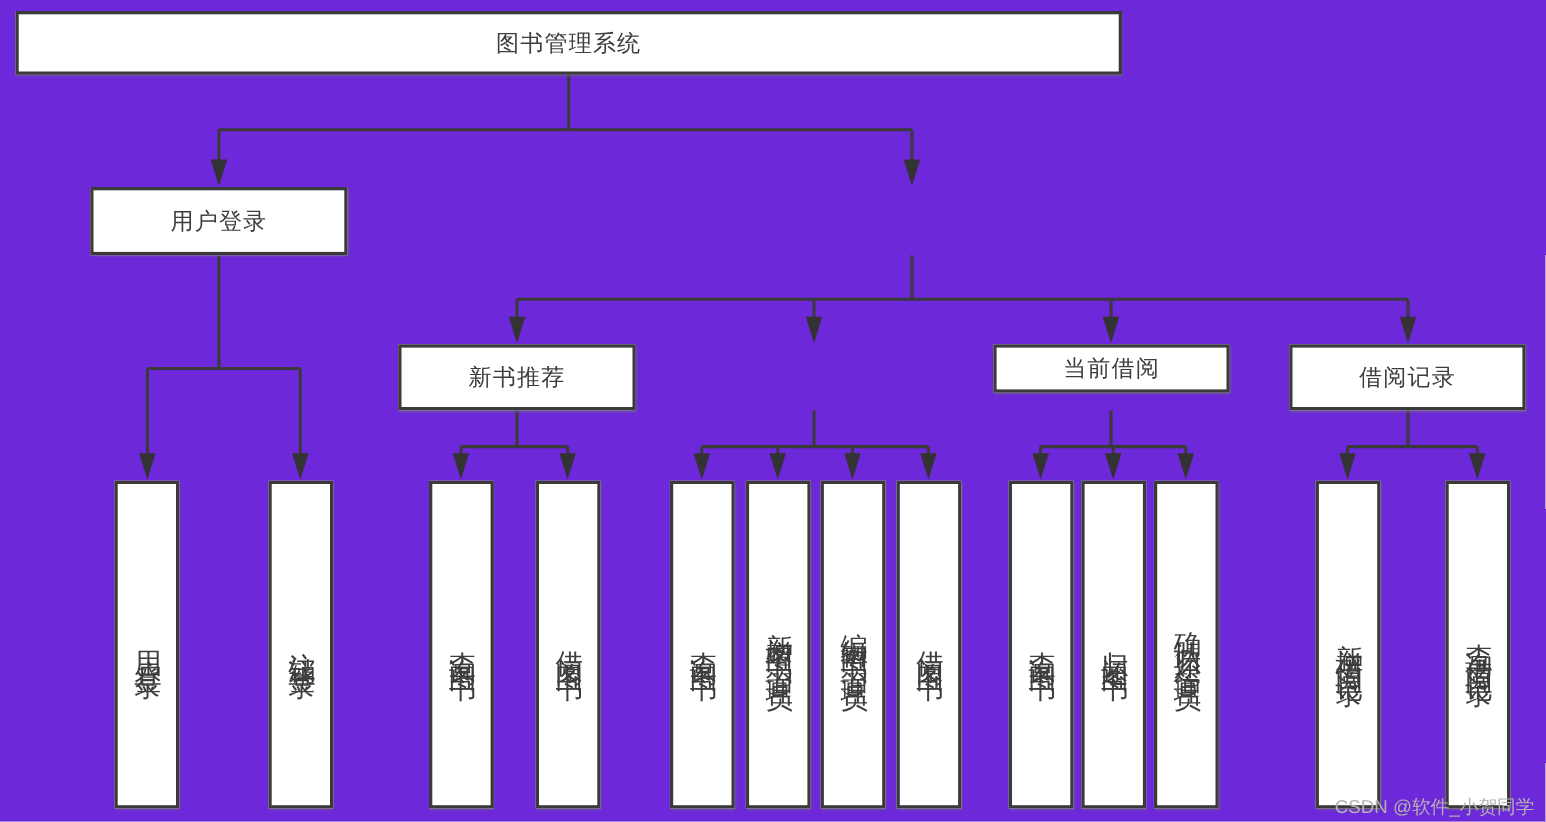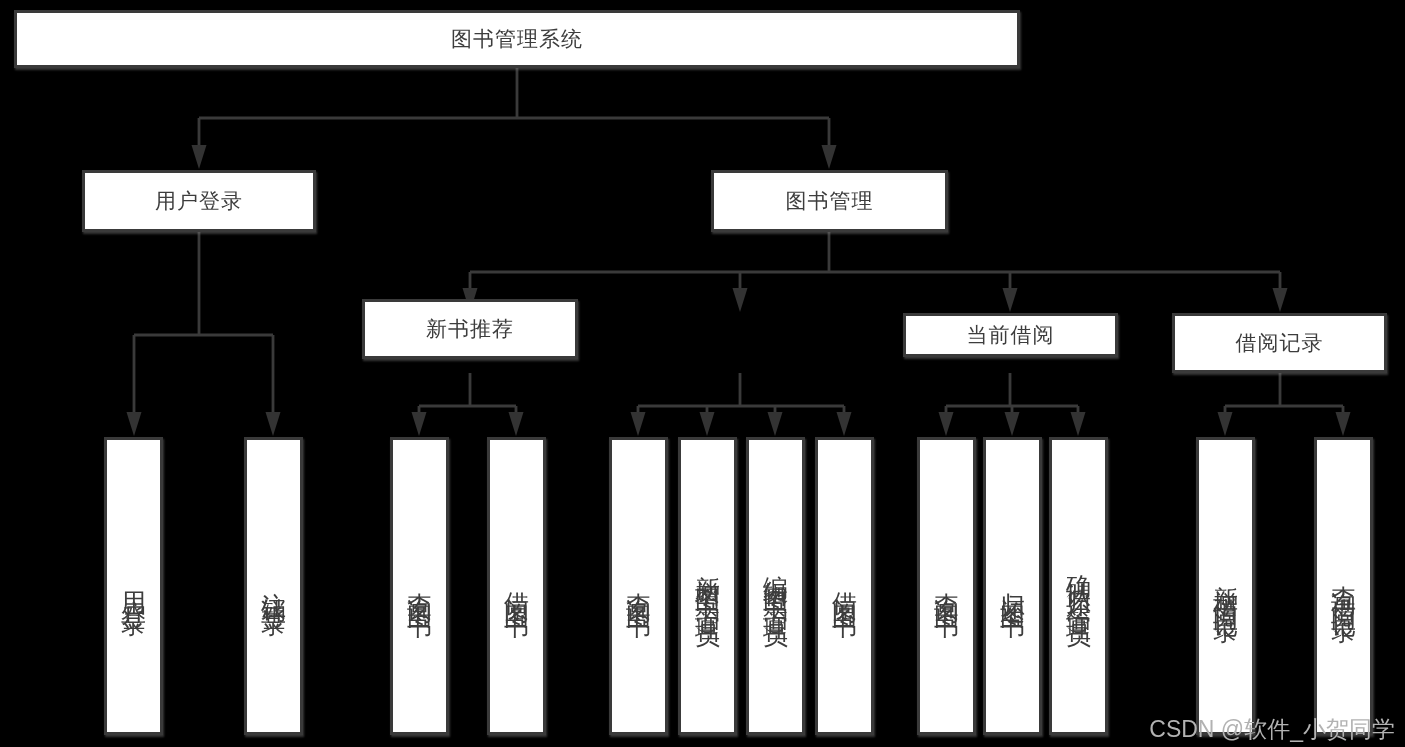--- a/index.html
+++ b/index.html
@@ -5,21 +5,21 @@
   html, body {
     margin: 0;
     padding: 0;
     background: #ffffff;
     font-family: "Liberation Sans", sans-serif;
   }
   .canvas {
     position: relative;
     width: 1405px;
     height: 747px;
-    background: #000000;
+    background: #6d28d9;
     overflow: hidden;
   }
   svg.connectors {
     position: absolute;
     left: 0; top: 0;
     width: 1405px;
     height: 747px;
     z-index: 1;
   }
   .node {
@@ -49,21 +49,21 @@
     text-orientation: mixed;
     font-size: 25px;
     letter-spacing: 7px;
     line-height: 1;
     white-space: nowrap;
   }
   .watermark {
     position: absolute;
     right: 10px;
     bottom: 2px;
-    font-size: 23px;
+    font-size: 17px;
     color: #b2b2b2;
     z-index: 5;
     white-space: nowrap;
   }
   .line {
     stroke: #3a3a3a;
     stroke-width: 2.8;
     fill: none;
   }
   .arrow {
@@ -126,25 +126,22 @@
     </g>
   </svg>
 
   <div class="node h-label" style="left:14px; top:10px; width:1006px; height:58px;">
     <span>图书管理系统</span>
   </div>
 
   <div class="node h-label" style="left:82px; top:170px; width:234px; height:62px;">
     <span>用户登录</span>
   </div>
-  <div class="node h-label" style="left:711px; top:170px; width:237px; height:62px;">
-    <span>图书管理</span>
-  </div>
 
-  <div class="node h-label" style="left:362px; top:299px; width:216px; height:60px;align-items:center;">
+  <div class="node h-label" style="left:362px; top:313px; width:216px; height:60px;align-items:center;">
     <span>新书推荐</span>
   </div>
   <div class="node h-label" style="left:903px; top:313px; width:215px; height:44px;">
     <span>当前借阅</span>
   </div>
   <div class="node h-label" style="left:1172px; top:313px; width:215px; height:60px;">
     <span>借阅记录</span>
   </div>
 
   <div class="node leaf" style="left:104px;">

